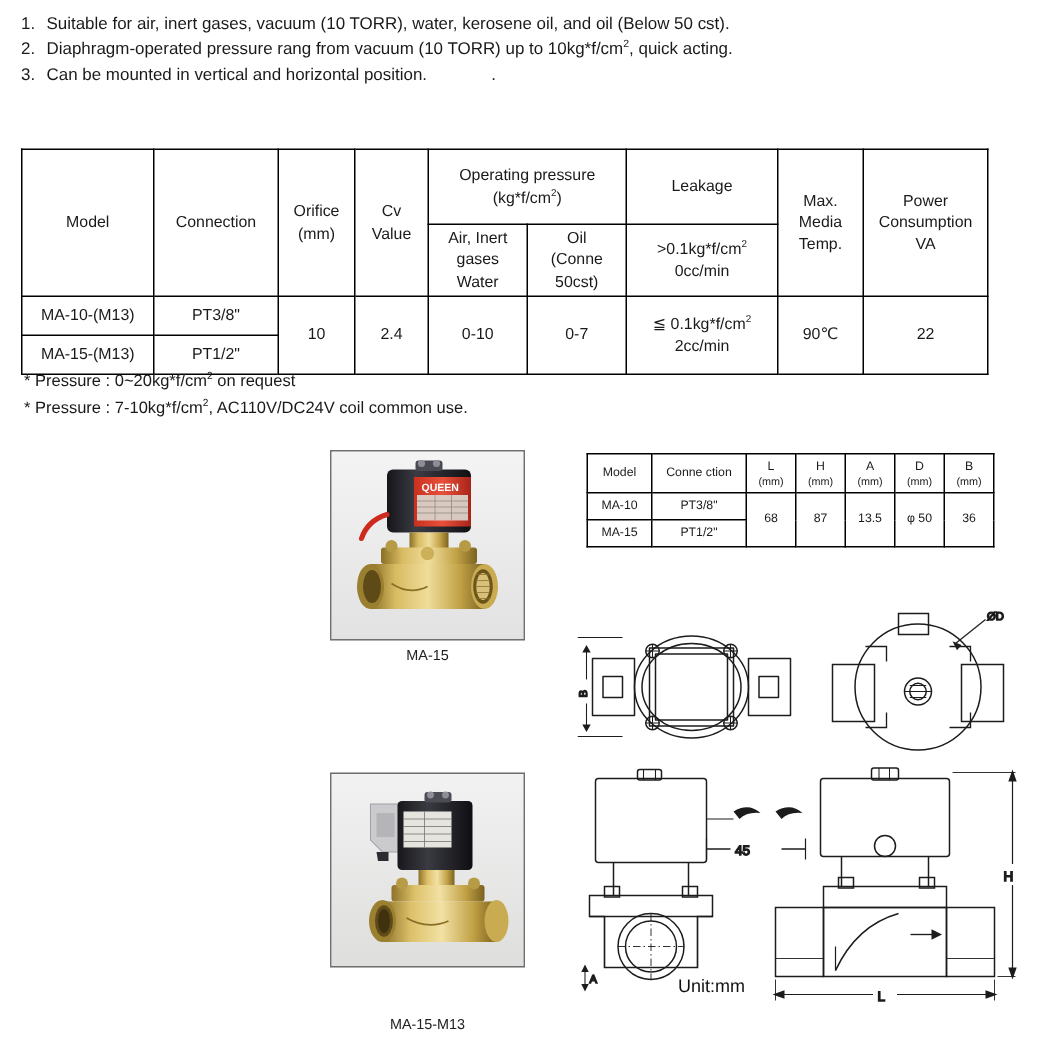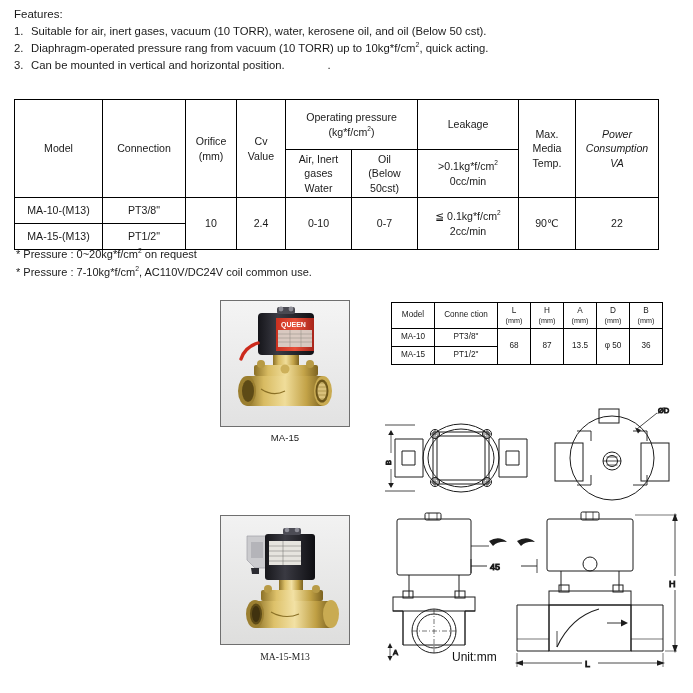--- a/index.html
+++ b/index.html
@@ -39,21 +39,21 @@
     line-height:1.35;
   }
   .h-model{width:85px;}
   .h-conn{width:80px;}
   .h-orifice{width:48px;}
   .h-cv{width:46px;}
   .h-air{width:88px;margin-top:14px;}
   .h-oil{width:88px;}
   .h-leak{width:98px;}
   .h-temp{width:54px;}
-  .h-power{width:80px;font-style:italic;}
+  .h-power{width:80px;}
   .r-head{height:50px;}
   .r-sub{height:48px;}
   .r-data{height:26px;}
 
   
   #footnotes{left:16px;top:246px;font-size:11px;line-height:1.62;}
 
   
   .photo-frame{
     border:1px solid #6f6f6f;
@@ -61,21 +61,21 @@
     box-sizing:border-box;
     overflow:hidden;
   }
   #photo1-frame{left:220px;top:300px;width:130px;height:127px;}
   #photo2-frame{left:220px;top:515px;width:130px;height:130px;}
   .photo-caption{
     text-align:center;font-size:9.6px;color:#222;
     width:130px;
   }
   #photo1-caption{left:220px;top:432px;}
-  #photo2-caption{left:220px;top:651px;font-family:Liberation Serif, serif;}
+  #photo2-caption{left:220px;top:678px;}
 
   
   #dim-table{
     left:391px;top:302px;width:267px;
     border-collapse:collapse;
     font-size:8.2px;
     table-layout:fixed;
   }
   #dim-table td{
     border:1px solid #000;
@@ -94,21 +94,20 @@
   #drawings{left:385px;top:401px;width:300px;height:275px;}
   #drawings svg{display:block;}
   .dim-lbl{font-family:"Liberation Sans",sans-serif;font-size:9px;fill:#111;}
   .dim-lbl-sm{font-family:"Liberation Sans",sans-serif;font-size:7.5px;fill:#111;}
   #unit-label{left:452px;top:650px;font-size:12px;color:#111;}
 </style>
 </head>
 <body>
 
 <div class="abs" id="features">
-  <div class="feat-title">Features:</div>
 
   <div class="feat-row">
     <span class="feat-num">1.</span>
     <span class="feat-txt">Suitable for air, inert gases, vacuum (10 TORR), water, kerosene oil, and oil (Below 50 cst).</span>
   </div>
 
   <div class="feat-row">
     <span class="feat-num">2.</span>
     <span class="feat-txt"><span>Diaphragm-operated pressure rang from vacuum (10 TORR) up to 10kg*f/cm</span><sup>2</sup><span>, quick acting.</span></span>
   </div>
@@ -145,21 +144,21 @@
         <span>VA</span>
       </td>
     </tr>
     <tr class="r-sub">
       <td class="h-air">
         <span>Air, Inert  gases</span><br>
         <span>Water</span>
       </td>
       <td class="h-oil">
         <span>Oil</span><br>
-        <span>(Below 50cst)</span>
+        <span>(Conne 50cst)</span>
       </td>
       <td><span>&gt;0.1kg*f/cm</span><sup>2</sup><br><span>0cc/min</span></td>
     </tr>
 
     <tr class="r-data">
       <td>MA-10-(M13)</td>
       <td>PT3/8"</td>
       <td rowspan="2">10</td>
       <td rowspan="2">2.4</td>
       <td rowspan="2">0-10</td>

